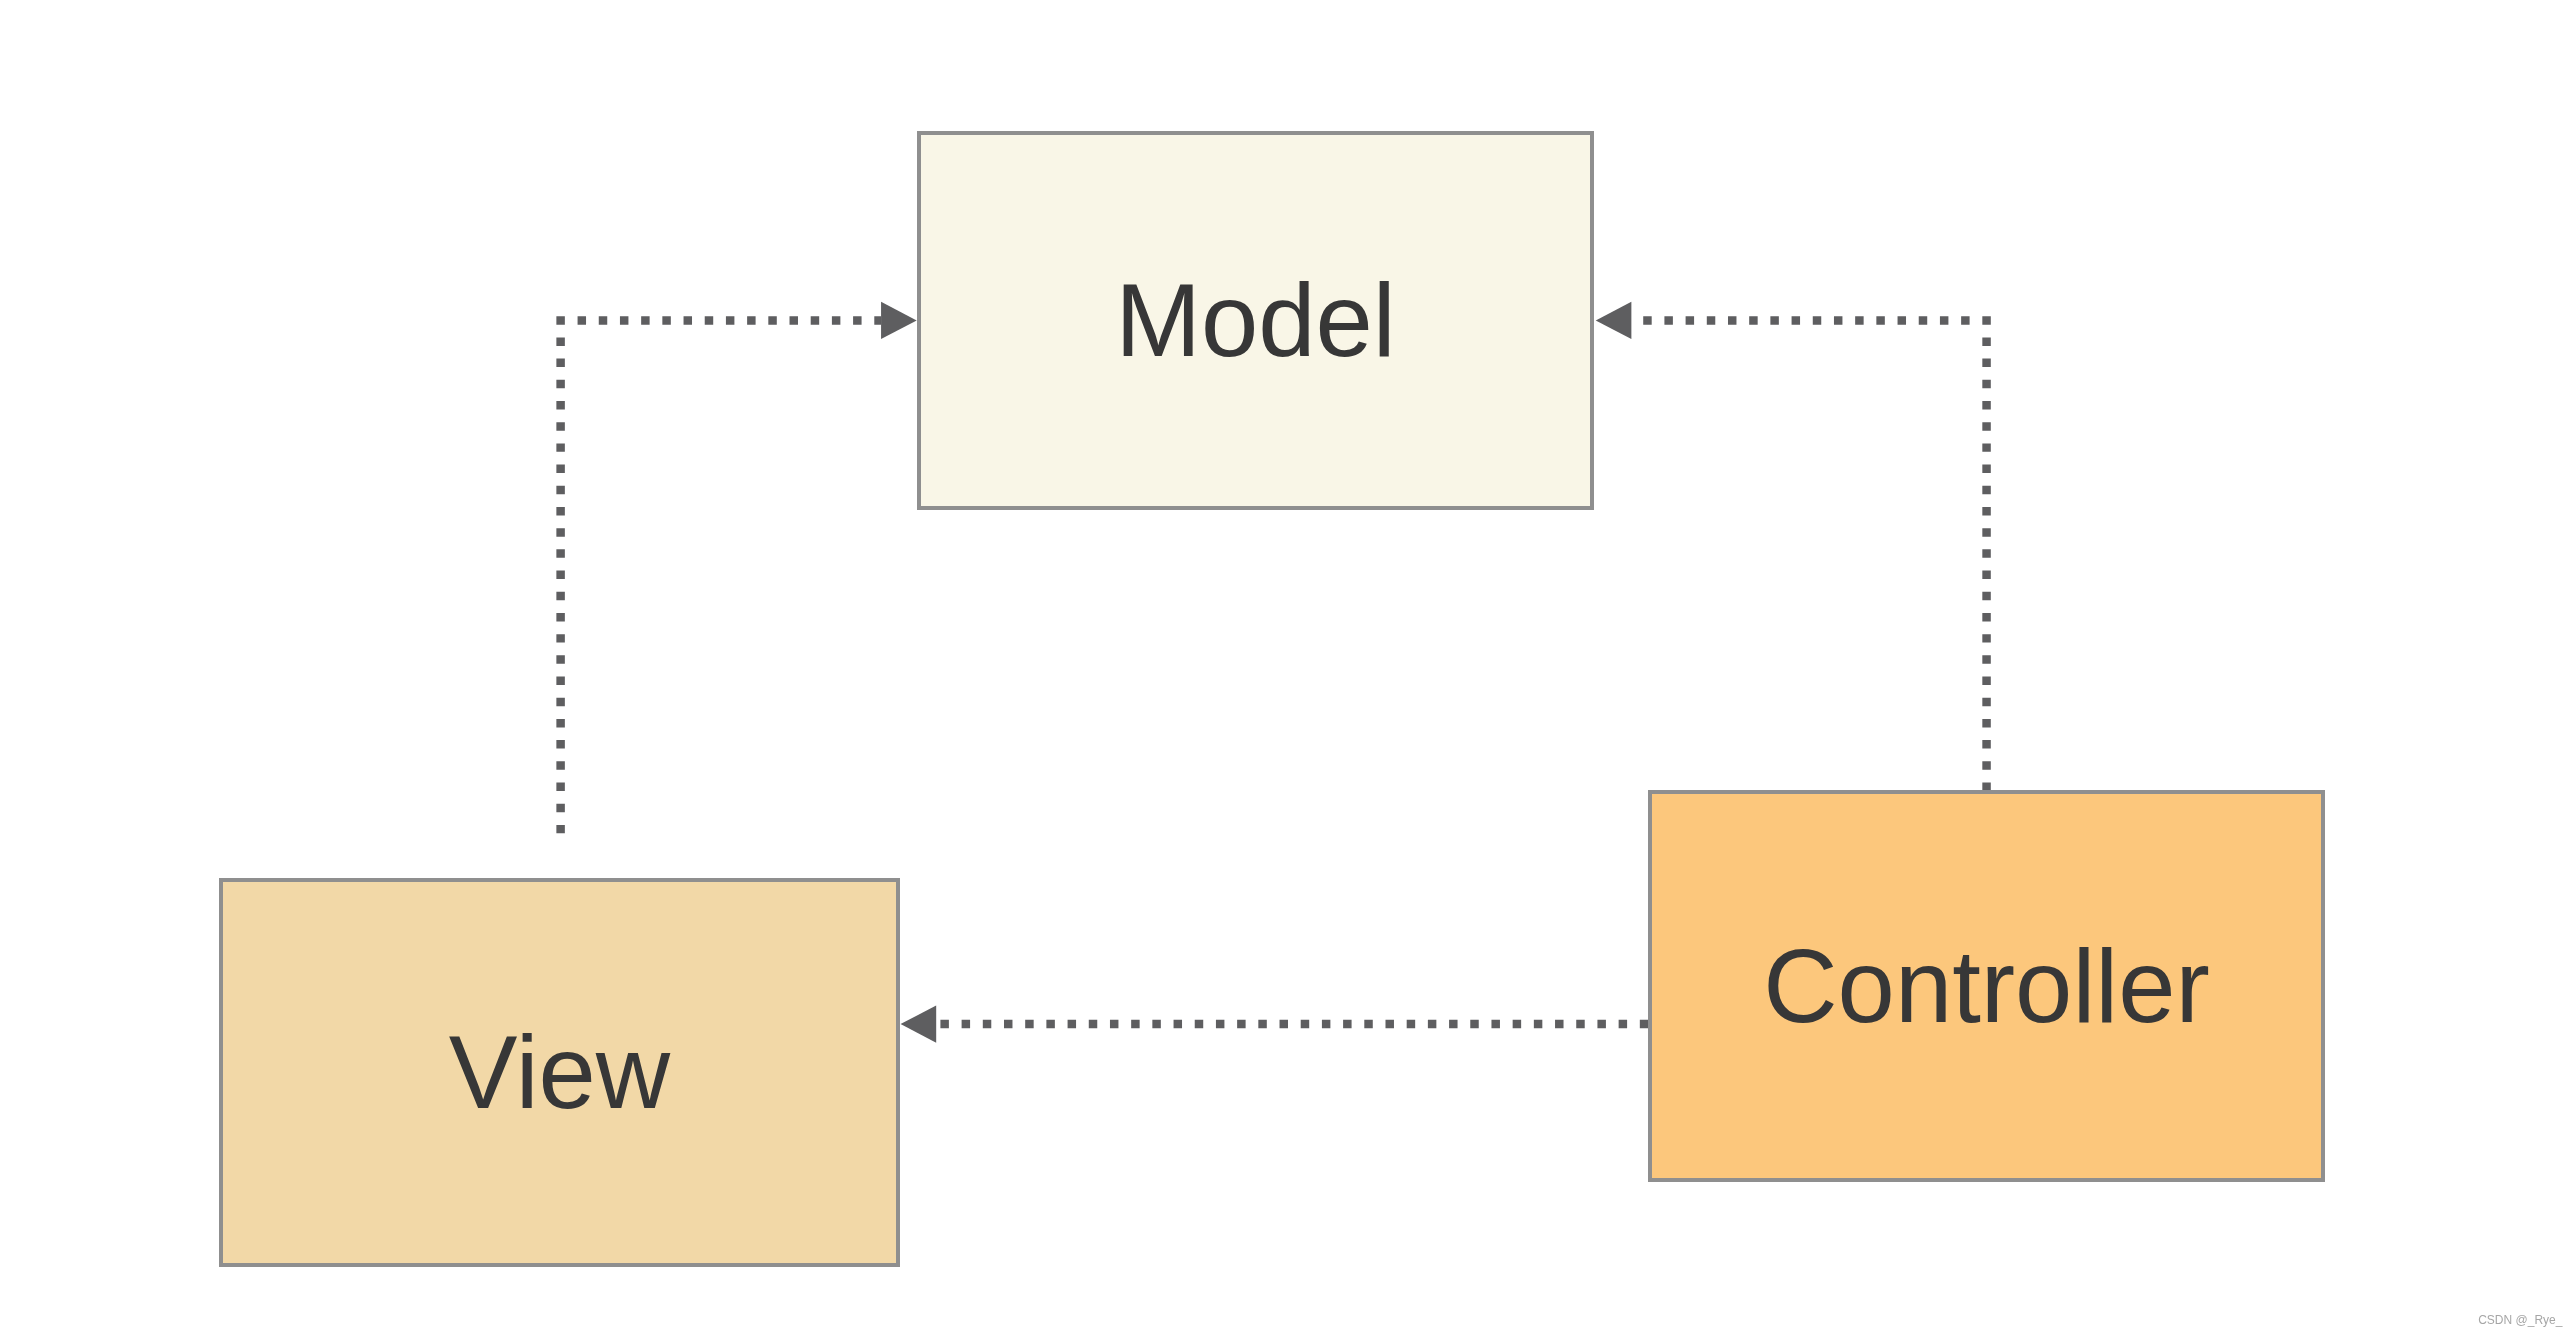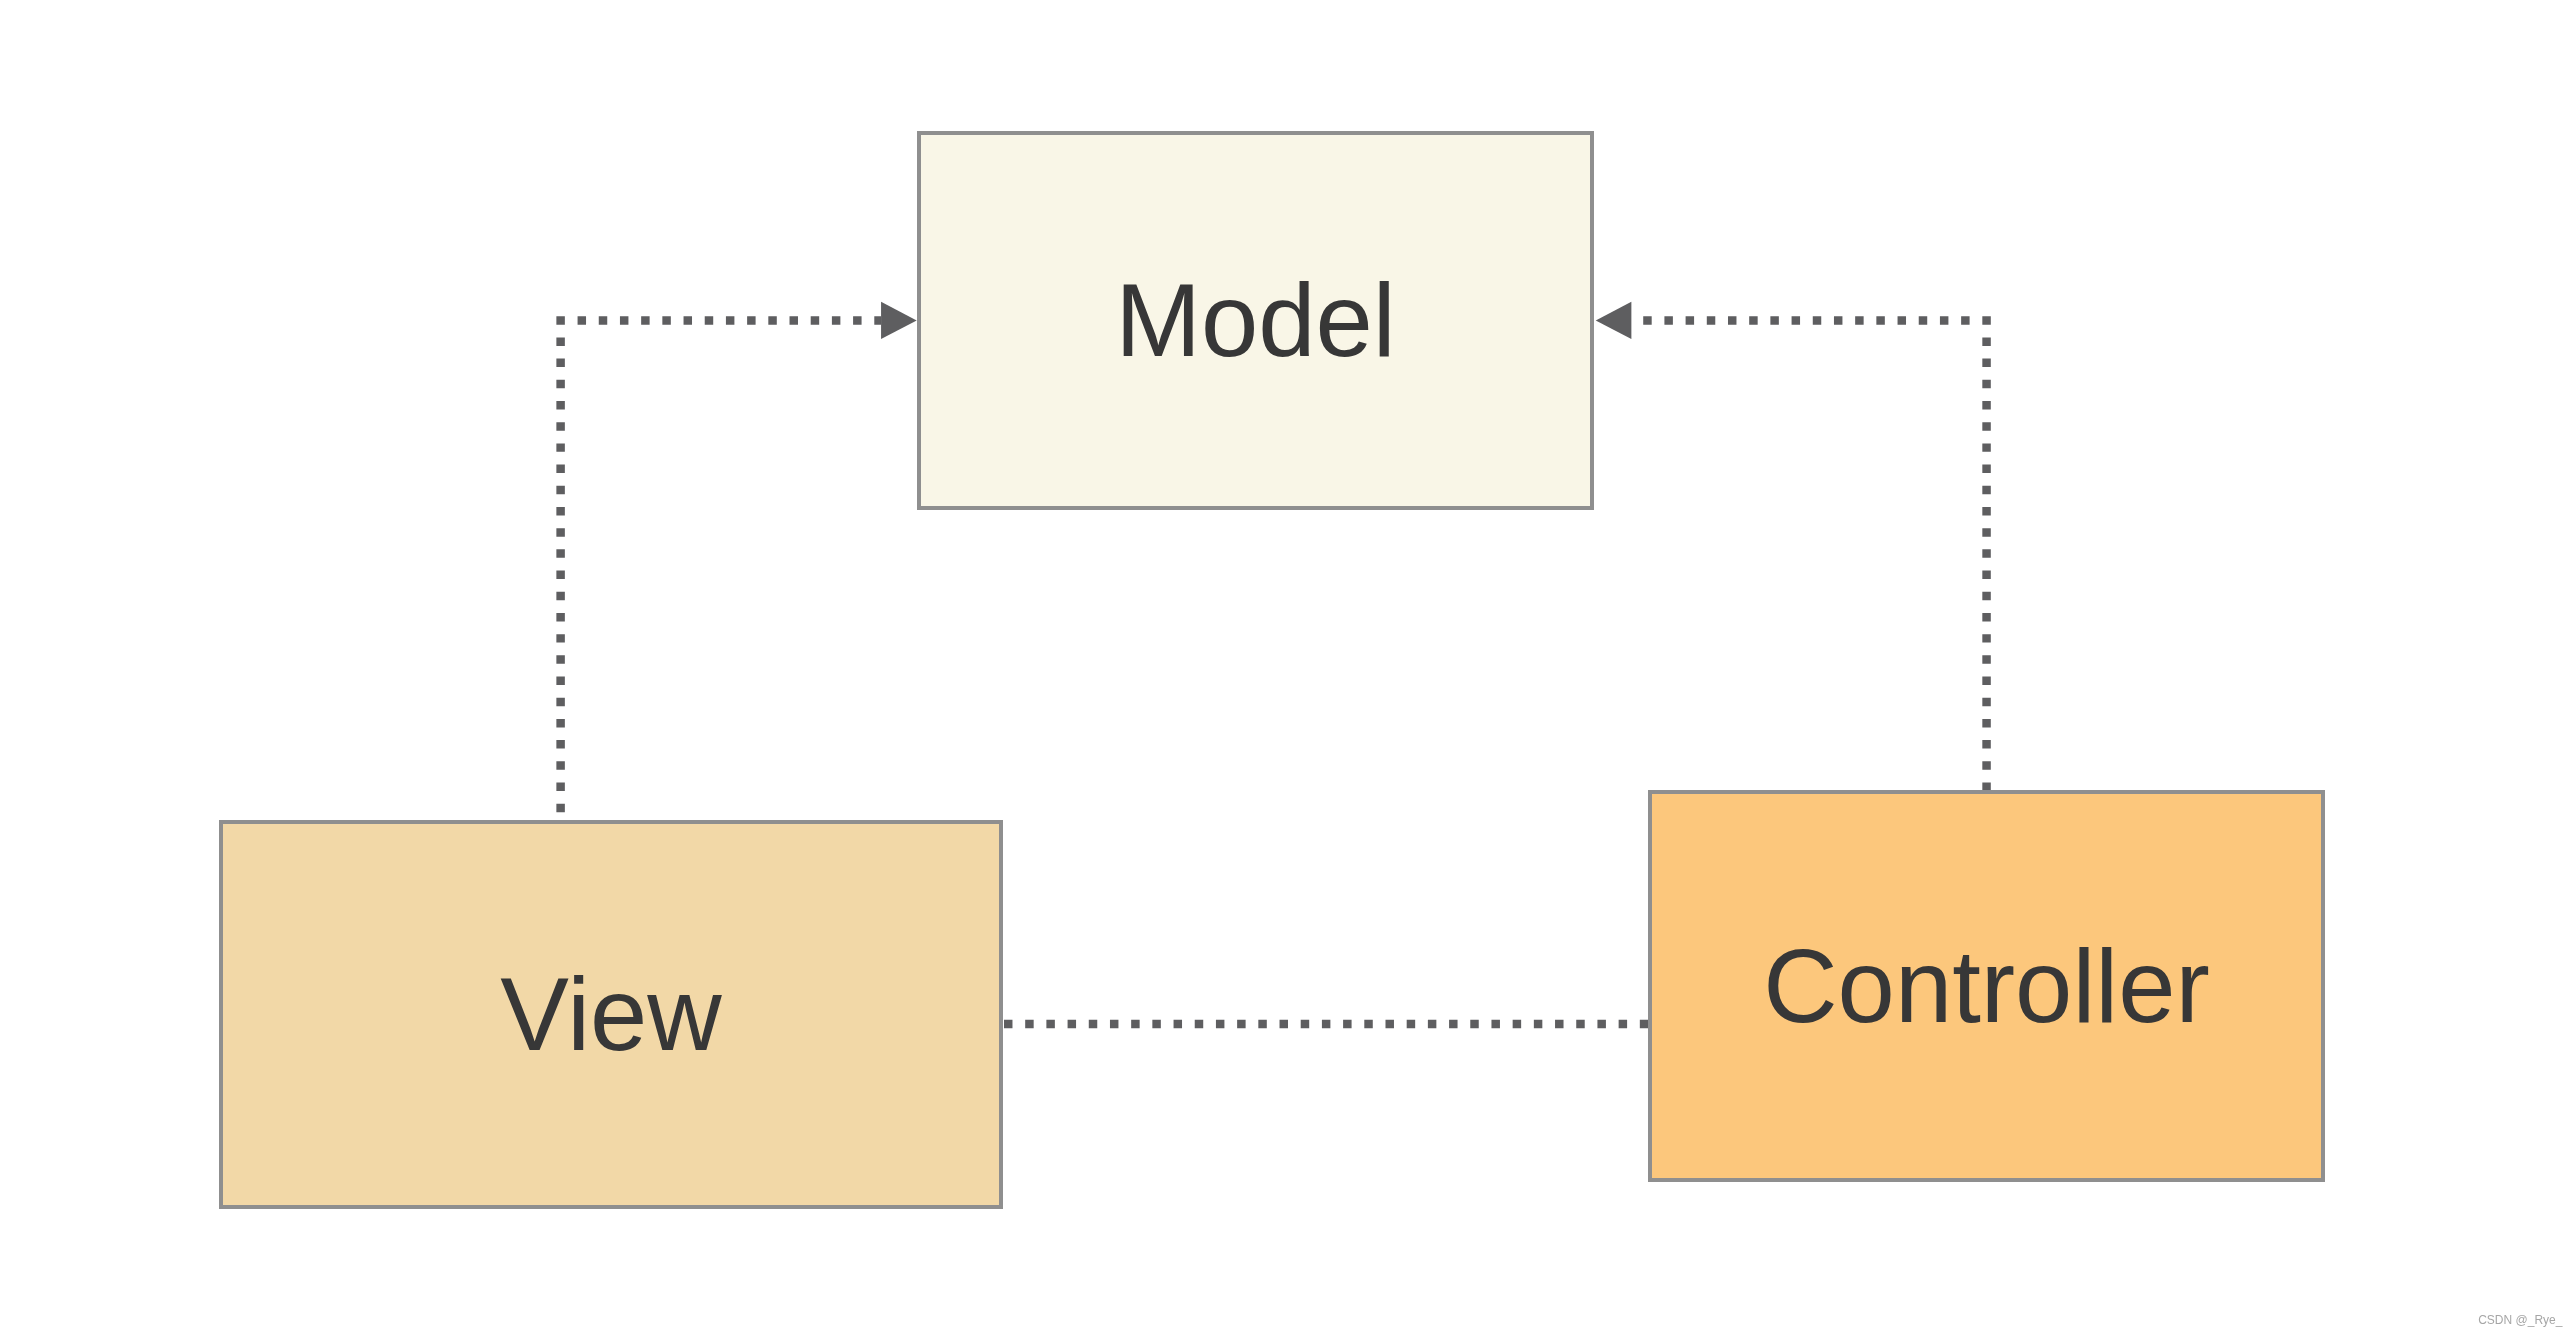--- a/index.html
+++ b/index.html
@@ -38,21 +38,21 @@
   .node {
     position: absolute;
     box-sizing: border-box;
     border: 4.2px solid var(--node-border, #8f8f8f);
     display: flex;
     align-items: center;
     justify-content: center;
     text-align: center;
   }
   .node-model      { left: 917px; top: 131px; width: 677px; height: 379px; }
-  .node-view       { left: 219px;  top: 820px; width: 784px; height: 389px; }
+  .node-view       { left: 219px;  top: 878px; width: 681px; height: 389px; }
   .node-controller { left: 1648px; top: 790px; width: 677px; height: 392px; }
   .node-label {
     font-size: 103px;
     line-height: 1;
     color: var(--label, #373737);
     white-space: nowrap;
     user-select: none;
   }
   .watermark {
     position: absolute;

